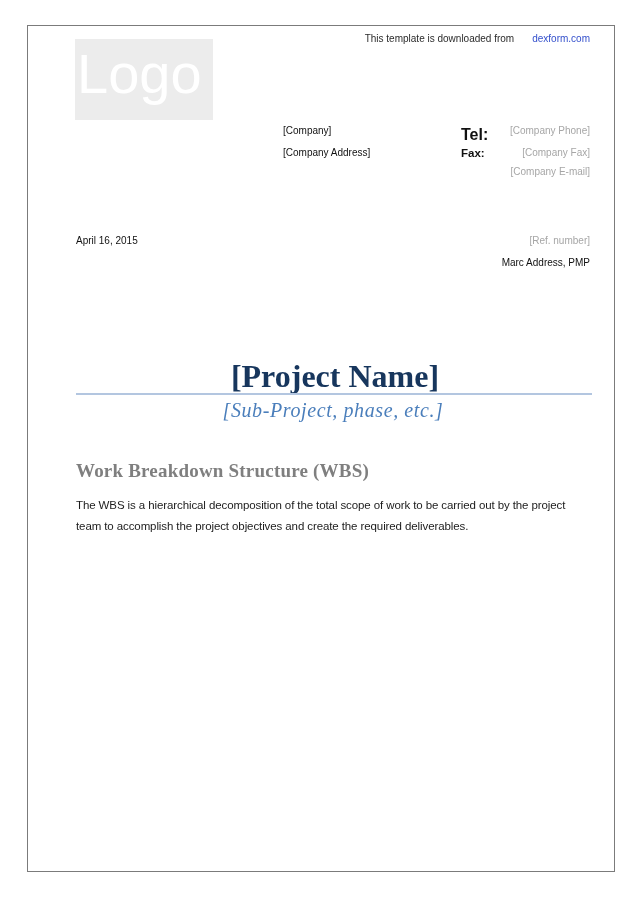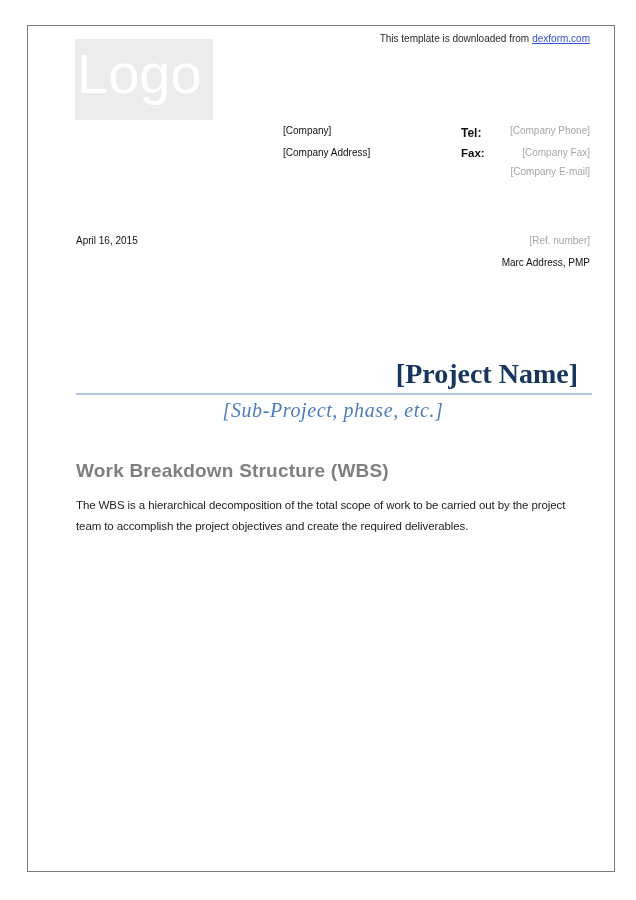--- a/index.html
+++ b/index.html
@@ -5,42 +5,42 @@
   :root{
     --title:#17365d; --subtitle:#4a7ebb; --heading:#7f7f7f; --muted:#a6a6a6;
     --link:#3450cc; --divider:#b3c6e0; --page-border:#7b7b7b;
     --logo-bg:#ececec; --logo-text:#ffffff; --body-text:#1c1c1c;
   }
   html,body{margin:0;padding:0;background:#ffffff;}
   body{width:636px;height:900px;position:relative;font-family:"Liberation Sans",sans-serif;-webkit-font-smoothing:antialiased;}
   .page{position:absolute;left:27px;top:25px;width:588px;height:847px;background:#fff;
         border:1.5px solid var(--page-border);box-sizing:border-box;}
   .header-note{position:absolute;top:7px;right:24px;font-size:10px;color:#2b2b2b;white-space:nowrap;}
-  .header-note a{color:var(--link);text-decoration:underline;margin-left:3px;cursor:pointer;}
+  .header-note a{color:var(--link);margin-left:18px;cursor:pointer;}
   .logo{position:absolute;left:47px;top:13px;width:138px;height:81px;background:var(--logo-bg);
         color:var(--logo-text);font-size:56px;line-height:1;padding:7px 0 0 2px;box-sizing:border-box;overflow:hidden;}
   .txt{position:absolute;font-size:10px;color:#111;white-space:nowrap;}
   .company-name{left:255px;top:99px;}
   .company-address{left:255px;top:121px;}
-  .tel-label{left:433px;top:100px;font-size:12px;font-weight:700;}
+  .tel-label{left:433px;top:100px;font-size:16px;font-weight:700;}
   .fax-label{left:433px;top:121px;font-size:11.5px;font-weight:700;}
   .muted{color:var(--muted);}
   .value-phone{right:24px;top:99px;text-align:right;}
   .value-fax{right:24px;top:121px;text-align:right;}
   .value-email{right:24px;top:140px;text-align:right;}
   .date{left:48px;top:209px;}
   .ref{right:24px;top:209px;text-align:right;}
   .author{right:24px;top:231px;text-align:right;}
-  .doc-title{position:absolute;left:48px;right:36px;top:313px;text-align:right;
-             font-family:"Liberation Serif",serif;font-size:28px;line-height:32px;color:var(--title);}
+  .doc-title{position:absolute;left:48px;right:20px;top:313px;text-align:center;
+             font-family:"Liberation Serif",serif;font-size:32px;line-height:32px;color:var(--title);}
   .divider{position:absolute;left:48px;width:516px;top:367px;height:2px;background:var(--divider);}
   .doc-subtitle{position:absolute;left:48px;right:24px;top:373px;text-align:center;
                 font-family:"Liberation Serif",serif;font-style:italic;font-size:20px;
                 letter-spacing:0.6px;color:var(--subtitle);}
-  .section-heading{position:absolute;left:48px;top:418px;font-family:Liberation Sans, sans-serif;
+  .section-heading{position:absolute;left:48px;top:418px;font-family:Liberation Serif, serif;
                    font-size:19px;letter-spacing:0.2px;color:var(--heading);white-space:nowrap;}
   .body-paragraph{position:absolute;left:48px;top:457px;width:517px;font-size:11.5px;
                   line-height:21.5px;letter-spacing:-0.1px;color:var(--body-text);}
 </style>
 </head>
 <body>
 
 <div class="page">
 
   <div class="header-note">

